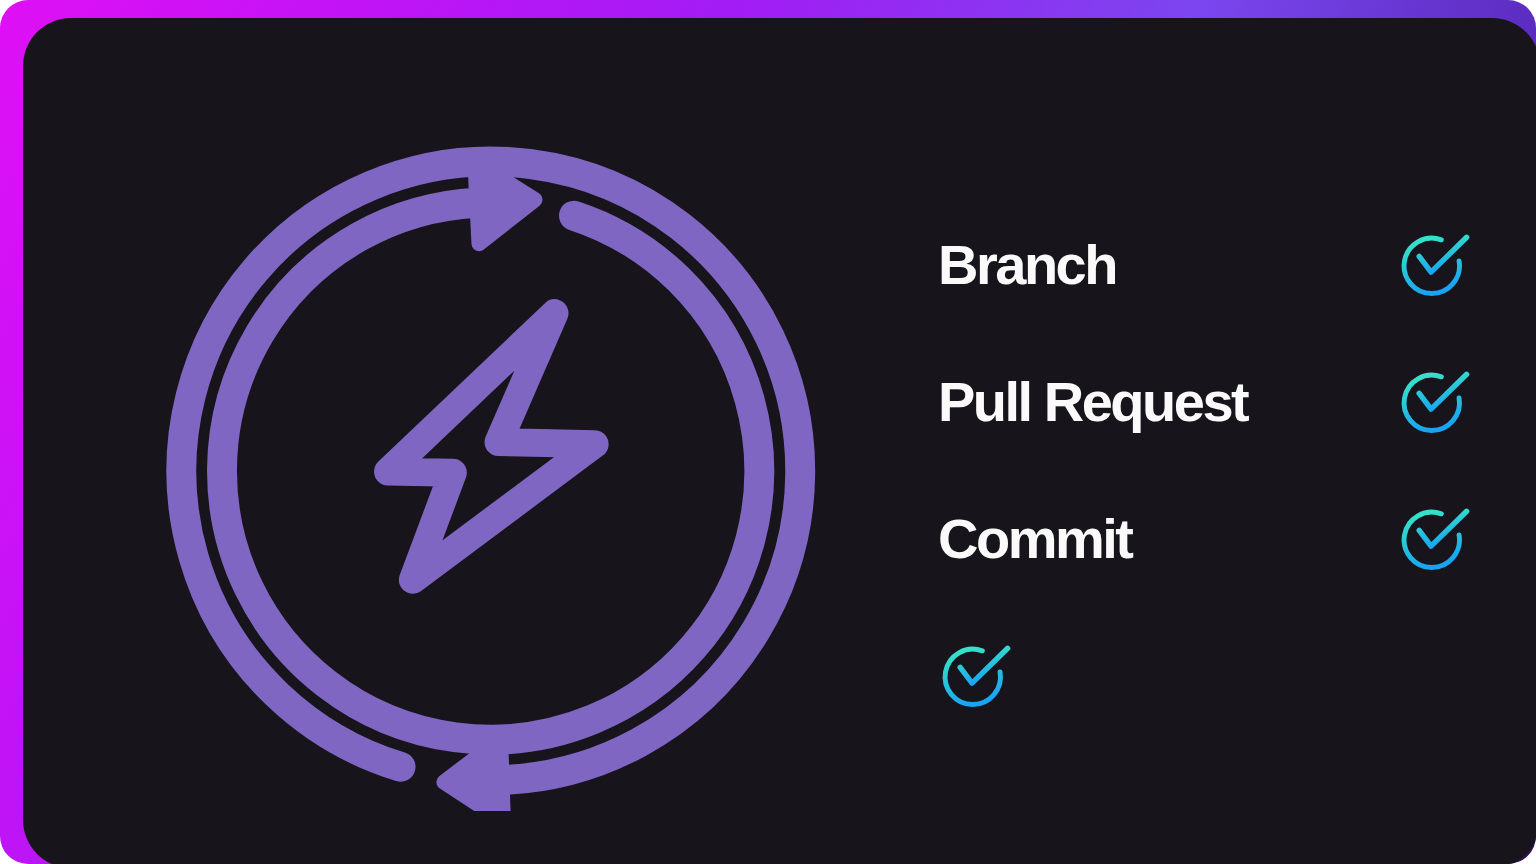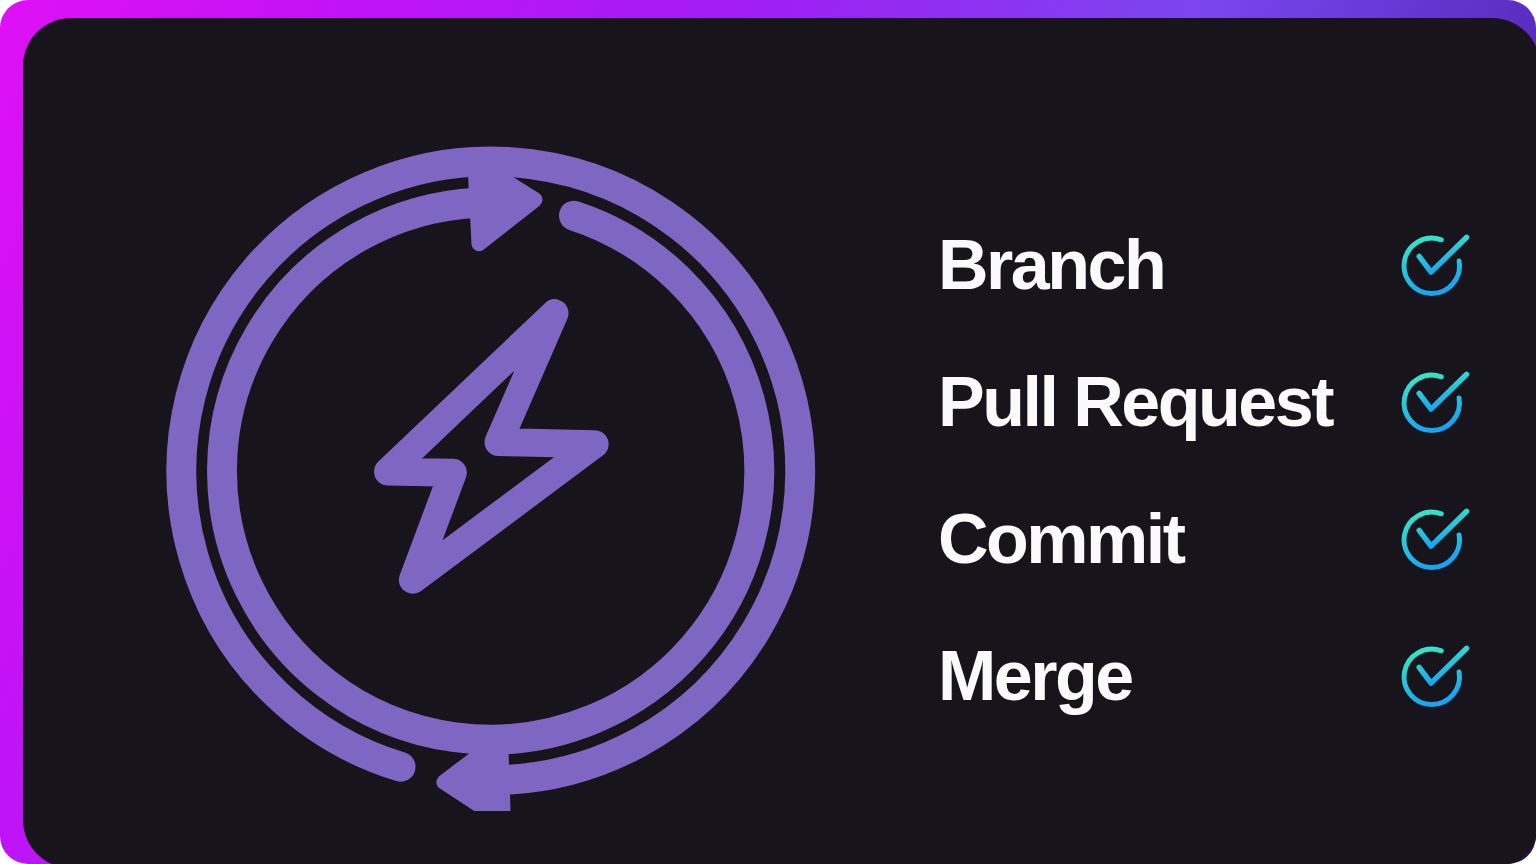--- a/index.html
+++ b/index.html
@@ -46,21 +46,21 @@
     width: 535px;
   }
   .check-row {
     height: 137px;
     display: flex;
     align-items: center;
     justify-content: space-between;
   }
   .check-label {
     color: #fafafa;
-    font-size: 70px;
+    font-size: 56px;
     font-weight: 700;
     letter-spacing: -2.5px;
     line-height: 1;
     white-space: nowrap;
   }
   .check-icon {
     width: 76px;
     height: 76px;
     flex: 0 0 76px;
   }
@@ -127,21 +127,20 @@
         <span class="check-label">Commit</span>
         <span class="check-icon">
           <svg viewBox="0 0 48 48">
             <path d="M 28.0 8.1 A 17.5 17.5 0 1 0 39.2 21.5" fill="none" stroke="url(#chkgrad)" stroke-width="3.1" stroke-linecap="round"></path>
             <path d="M 14 18.5 L 21.5 28.5 L 44 6.5" fill="none" stroke="url(#chkgrad)" stroke-width="3.4" stroke-linecap="round" stroke-linejoin="round"></path>
           </svg>
         </span>
       </div>
 
       <div class="check-row">
-        <span class="check-label">Merge</span>
         <span class="check-icon">
           <svg viewBox="0 0 48 48">
             <path d="M 28.0 8.1 A 17.5 17.5 0 1 0 39.2 21.5" fill="none" stroke="url(#chkgrad)" stroke-width="3.1" stroke-linecap="round"></path>
             <path d="M 14 18.5 L 21.5 28.5 L 44 6.5" fill="none" stroke="url(#chkgrad)" stroke-width="3.4" stroke-linecap="round" stroke-linejoin="round"></path>
           </svg>
         </span>
       </div>
 
     </div>
   </div>

